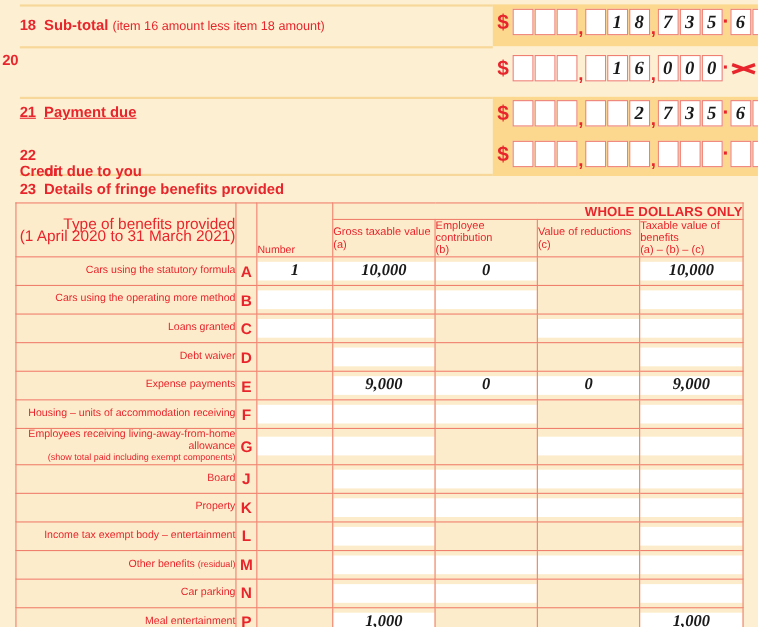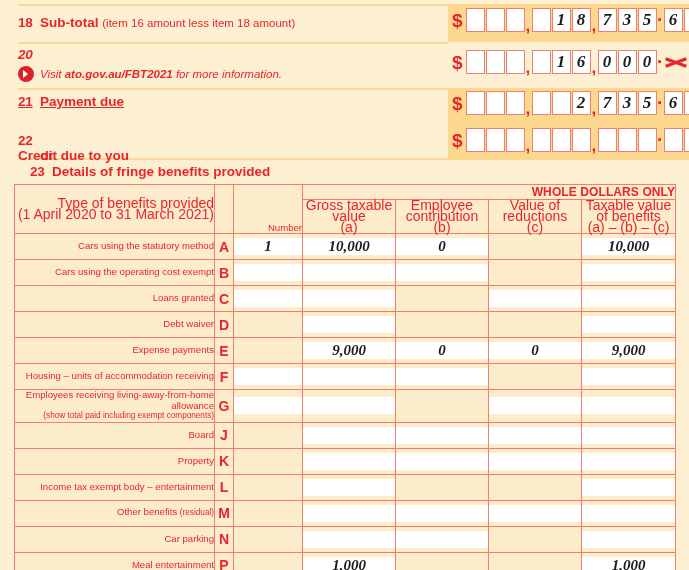--- a/index.html
+++ b/index.html
@@ -76,21 +76,21 @@
     width:24px;height:24px;position:relative;
   }
   .xmark:before,.xmark:after{
     content:"";position:absolute;left:1px;top:11px;width:22px;height:2.6px;
     background:#e8252c;
   }
   .xmark:before{transform:rotate(20deg);}
   .xmark:after{transform:rotate(-20deg);}
 
   
-  .h23{position:absolute;left:18px;top:164px;display:flex;margin-left:12px;}
+  .h23{position:absolute;left:18px;top:164px;display:flex;}
 
   
   table.fbt{
     position:absolute;left:14px;top:184px;
     border-collapse:collapse;
     width:661px;
     table-layout:fixed;
   }
   table.fbt td,table.fbt th{
     border:1.2px solid #f0806e;
@@ -104,25 +104,25 @@
   .c-a{width:93px;}
   .c-b{width:93px;}
   .c-c{width:93px;}
   .c-d{width:94px;}
 
   .hdr-wd{
     text-align:right;font-weight:bold;font-size:12px;
     color:#e8252c;height:15px;letter-spacing:0.1px;
   }
   .hdr-cell{
-    text-align:center;font-size:14px;color:#e8252c;line-height:11px;
+    font-size:10px;color:#e8252c;line-height:11px;
     padding:4px 2px;vertical-align:middle;
   }
   .hdr-type{text-align:right;font-size:14px;color:#e8252c;line-height:11px;vertical-align:middle;}
-  .hdr-number{text-align:right;font-size:9.6px;color:#e8252c;vertical-align:bottom;padding-bottom:5px;}
+  .hdr-number{text-align:left;font-size:9.6px;color:#e8252c;vertical-align:bottom;padding-bottom:5px;}
 
   tr.drow td{height:26px;}
   .lbl-cell{
     text-align:right;font-size:9.6px;color:#e8252c;
     padding-right:4px;line-height:10.5px;vertical-align:middle;
   }
   .lbl-cell .small{font-size:8.2px;}
   .letter-cell{
     text-align:center;font-weight:bold;font-size:14px;color:#e8252c;
     vertical-align:middle;
@@ -169,27 +169,23 @@
       <span class="box">8</span>
       <span class="comma">,</span>
       <span class="box">7</span>
       <span class="box">3</span>
       <span class="box">5</span>
       <span class="dot">·</span>
       <span class="box">6</span>
       <span class="box">1</span>
     </div>
 
-    <div class="item-row" style="left:18px;top:47px;flex-direction:column;font-style:italic;">
+    <div class="item-row" style="left:2px;top:47px;flex-direction:row;">
       <div class="num">20</div>
       <div>
-        <div class="arrow-line">
-          <span class="arrow-icon"></span>
-          <span class="visit"><span>Visit </span><b>ato.gov.au/FBT2021</b><span> for more information.</span></span>
-        </div>
       </div>
     </div>
     <div class="money" style="left:452px;top:50px;">
       <span class="dollar">$</span>
       <span class="box"></span>
       <span class="box"></span>
       <span class="box"></span>
       <span class="comma">,</span>
       <span class="box"></span>
       <span class="box">1</span>
@@ -287,40 +283,40 @@
           <div>(c)</div>
         </td>
         <td class="hdr-cell">
           <div>Taxable value of benefits</div>
           <div>(a) – (b) – (c)</div>
         </td>
       </tr>
     </thead>
     <tbody id="fbt-body">
         <tr class="drow">
-          <td class="lbl-cell">Cars using the statutory method</td>
+          <td class="lbl-cell">Cars using the statutory formula</td>
           <td class="letter-cell">A</td>
           <td class="fld">
             <div class="fldbox">1</div>
           </td>
           <td class="fld">
             <div class="fldbox">10,000</div>
           </td>
           <td class="fld">
             <div class="fldbox">0</div>
           </td>
           <td class="fld shaded">
             <div class="fldbox"></div>
           </td>
           <td class="fld">
             <div class="fldbox">10,000</div>
           </td>
         </tr>
         <tr class="drow">
-          <td class="lbl-cell">Cars using the operating cost exempt</td>
+          <td class="lbl-cell">Cars using the operating more method</td>
           <td class="letter-cell">B</td>
           <td class="fld">
             <div class="fldbox"></div>
           </td>
           <td class="fld">
             <div class="fldbox"></div>
           </td>
           <td class="fld">
             <div class="fldbox"></div>
           </td>

